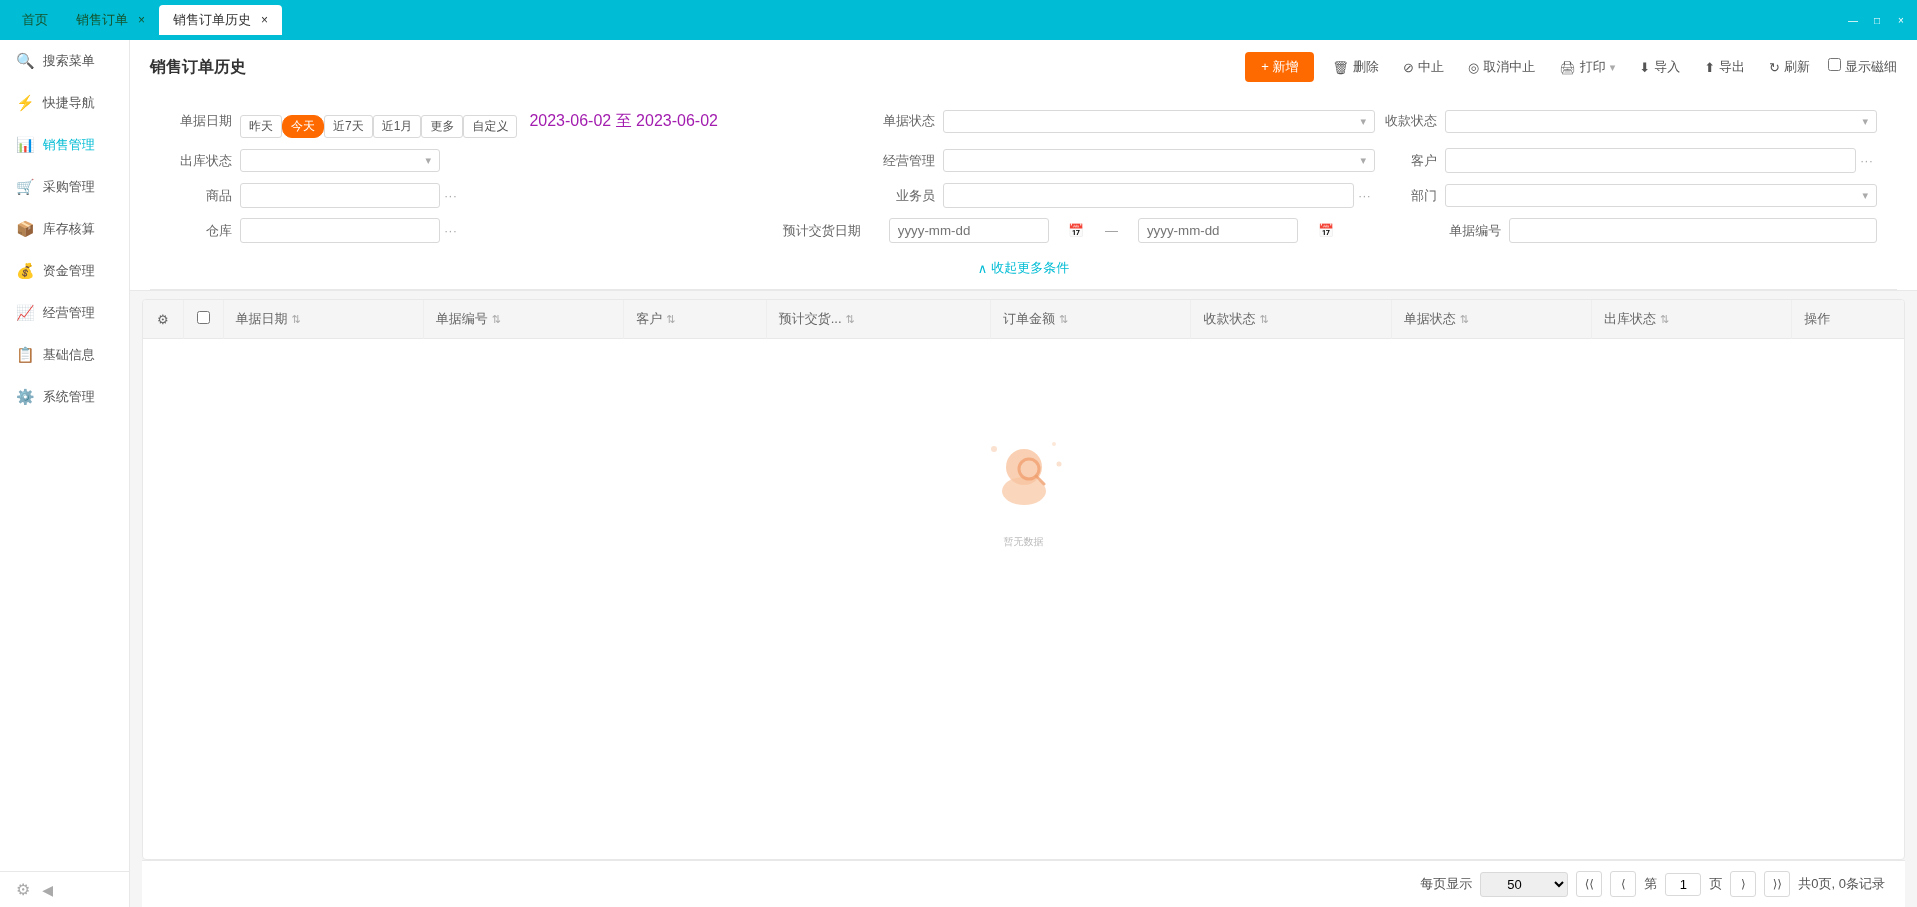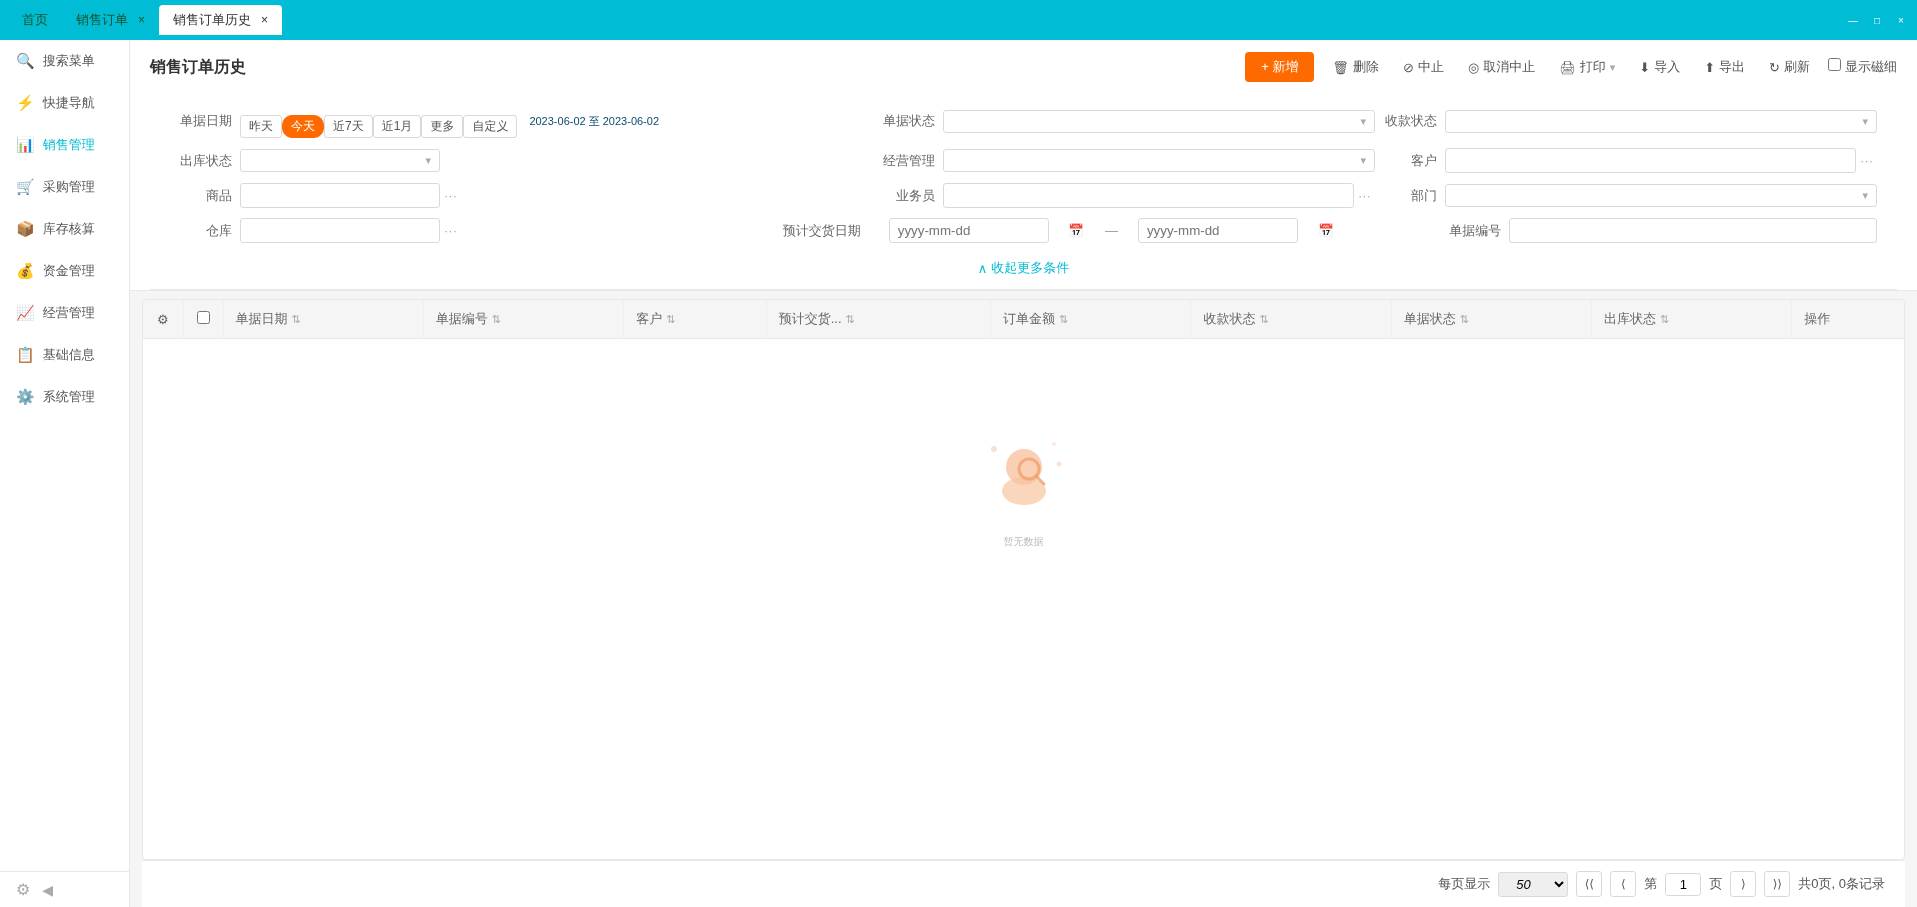--- a/index.html
+++ b/index.html
@@ -199,22 +199,22 @@
       background: #fff;
       color: #555;
     }
     .date-btn.active {
       background: #ff6a00;
       color: #fff;
       border-color: #ff6a00;
       border-radius: 10px;
     }
     .date-range-text {
-      font-size: 11px;
-      color: #0c4a6e;
+      font-size: 16px;
+      color: #a21caf;
     }
     .filter-select {
       display: flex;
       align-items: center;
       border: 1px solid #d9d9d9;
       border-radius: 3px;
       padding: 4px 8px;
       background: #fff;
       cursor: pointer;
       min-width: 160px;
@@ -312,24 +312,23 @@
       justify-content: flex-end;
       gap: 8px;
       font-size: 13px;
       color: #555;
       flex-shrink: 0;
       margin: 0 12px;
     }
     .page-size-select {
       border: 1px solid #d9d9d9;
       border-radius: 3px;
-      padding: 3px 13px;
-      font-size: 13px;
-      cursor: pointer;
-      font-style: italic;
+      padding: 3px 22px;
+      font-size: 13px;
+      cursor: pointer;
     }
     .page-btn {
       width: 26px;
       height: 26px;
       border: 1px solid #d9d9d9;
       border-radius: 3px;
       background: #fff;
       cursor: pointer;
       display: flex;
       align-items: center;

